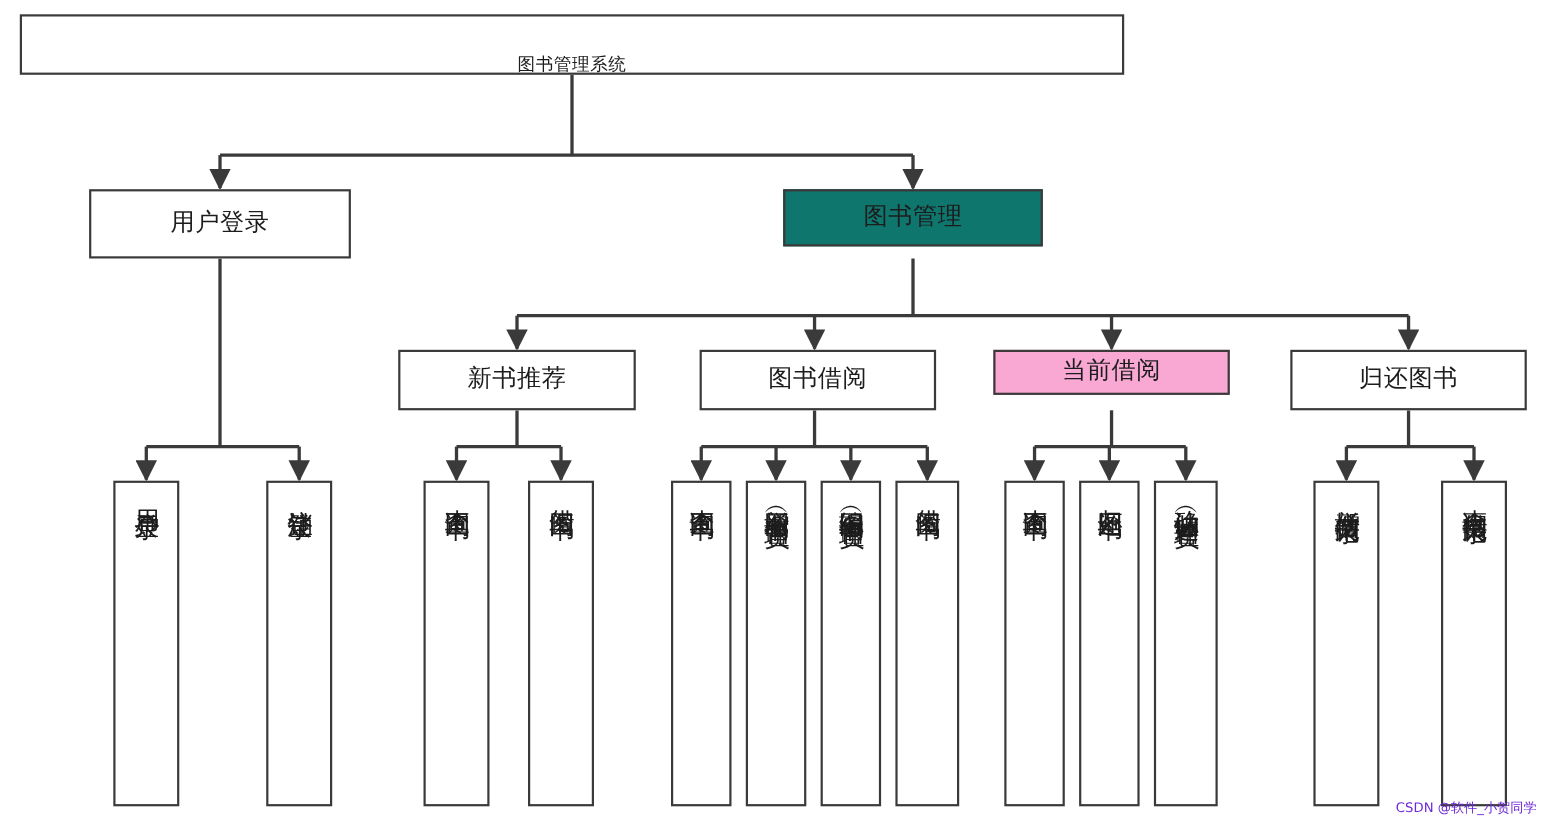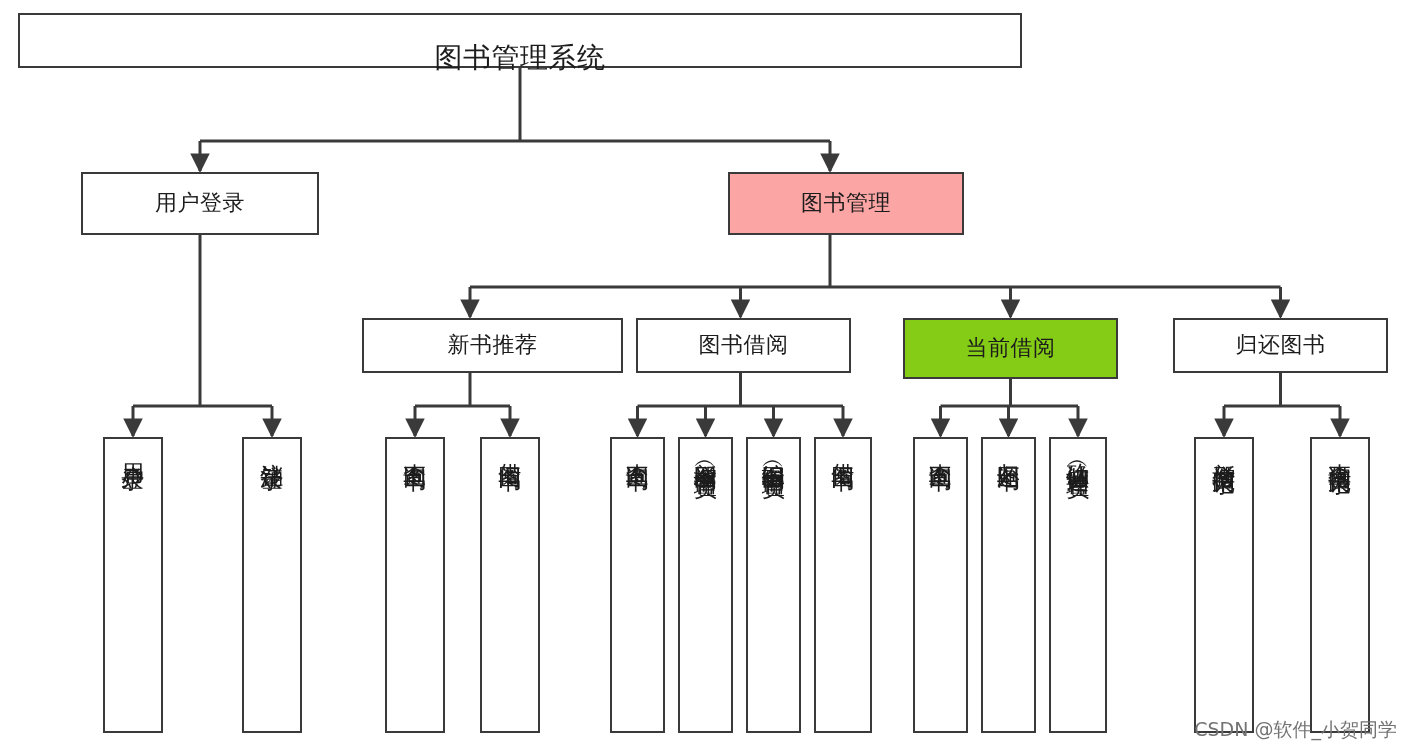--- a/index.html
+++ b/index.html
@@ -53,29 +53,29 @@
   .node.vertical .node-label {
     writing-mode: vertical-rl;
     text-orientation: upright;
     font-size: 23px;
     line-height: 1.16;
     letter-spacing: 2px;
     height: auto;
     max-height: 100%;
   }
   .node.root .node-label {
-    font-size: 28px;
+    font-size: 16px;
     margin-top: 36px;
   }
   #watermark {
     position: absolute;
     right: 8px;
     bottom: 4px;
-    font-size: 19px;
-    color: #737373;
+    font-size: 12px;
+    color: #6d28d9;
     white-space: nowrap;
     z-index: 5;
     font-family: "DejaVu Sans", "Liberation Sans", sans-serif;
   }
 </style>
 </head>
 <body>
 
 <div id="diagram-root">
 
@@ -122,30 +122,30 @@
       </g>
   </svg>
 
   <div id="nodes-layer">
       <div class="node horizontal root" id="node-root" style="left: 18px; top: 13px; width: 1004px; height: 55px; border-color: rgb(58, 58, 58); background: rgb(255, 255, 255);">
         <span class="node-label" style="color: rgb(28, 28, 28);">图书管理系统</span>
       </div>
       <div class="node horizontal" id="node-user-login" style="left: 81px; top: 172px; width: 238px; height: 63px; border-color: rgb(58, 58, 58); background: rgb(255, 255, 255);">
         <span class="node-label" style="color: rgb(28, 28, 28);">用户登录</span>
       </div>
-      <div class="node horizontal" id="node-book-manage" style="left: 712px; top: 172px; width: 236px; height: 63px; border-color: rgb(58, 58, 58); background: #fca5a5; margin-left: 16px;">
+      <div class="node horizontal" id="node-book-manage" style="left: 712px; top: 172px; width: 236px; height: 52px; border-color: rgb(58, 58, 58); background: #0f766e;">
         <span class="node-label" style="color: rgb(28, 28, 28);">图书管理</span>
       </div>
-      <div class="node horizontal" id="node-new-book-rec" style="left: 362px; top: 318px; width: 261px; height: 55px; border-color: rgb(58, 58, 58); background: rgb(255, 255, 255);">
+      <div class="node horizontal" id="node-new-book-rec" style="left: 362px; top: 318px; width: 216px; height: 55px; border-color: rgb(58, 58, 58); background: rgb(255, 255, 255);">
         <span class="node-label" style="color: rgb(28, 28, 28);">新书推荐</span>
       </div>
       <div class="node horizontal" id="node-book-borrow" style="left: 636px; top: 318px; width: 215px; height: 55px; border-color: rgb(58, 58, 58); background: rgb(255, 255, 255);">
         <span class="node-label" style="color: rgb(28, 28, 28);">图书借阅</span>
       </div>
-      <div class="node horizontal" id="node-current-borrow" style="left: 903px; top: 318px; width: 215px; height: 61px; border-color: rgb(58, 58, 58); background: #84cc16;">
+      <div class="node horizontal" id="node-current-borrow" style="left: 903px; top: 318px; width: 215px; height: 41px; border-color: rgb(58, 58, 58); background: #f9a8d4;">
         <span class="node-label" style="color: rgb(28, 28, 28);">当前借阅</span>
       </div>
       <div class="node horizontal" id="node-borrow-record" style="left: 1173px; top: 318px; width: 215px; height: 55px; border-color: rgb(58, 58, 58); background: rgb(255, 255, 255);">
         <span class="node-label" style="color: rgb(28, 28, 28);">归还图书</span>
       </div>
       <div class="node vertical" id="node-leaf-user-login" style="left: 103px; top: 437px; width: 60px; height: 296px; border-color: rgb(58, 58, 58); background: rgb(255, 255, 255);">
         <span class="node-label" style="color: rgb(28, 28, 28);">用户登录</span>
       </div>
       <div class="node vertical" id="node-leaf-logout" style="left: 242px; top: 437px; width: 60px; height: 296px; border-color: rgb(58, 58, 58); background: rgb(255, 255, 255);">
         <span class="node-label" style="color: rgb(28, 28, 28);">注销登录</span>

